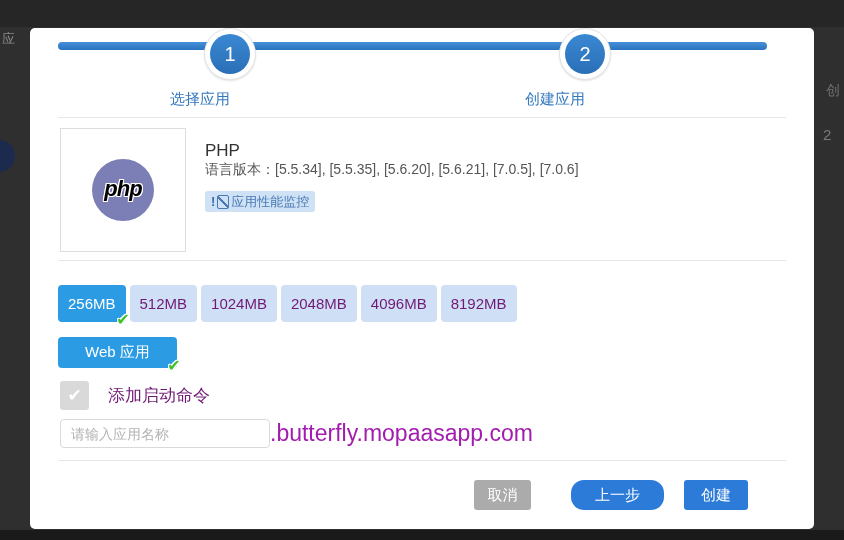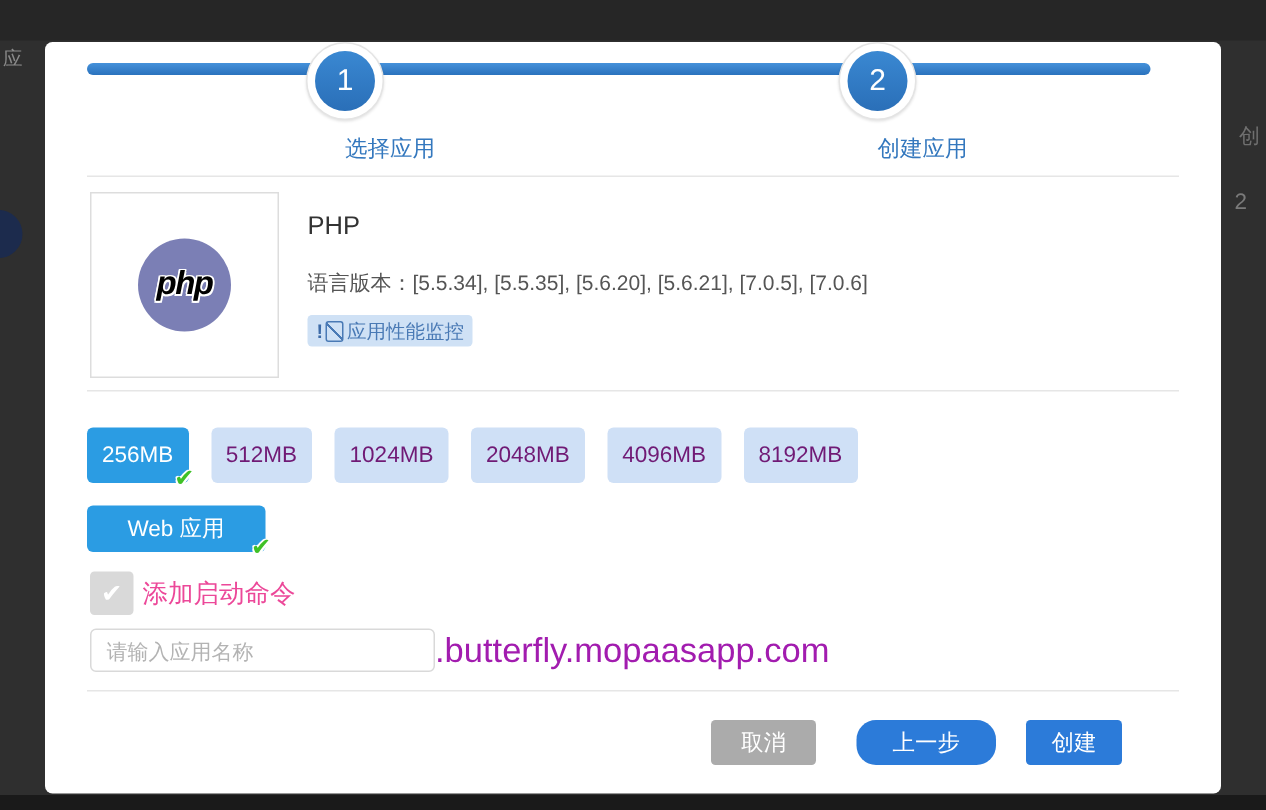--- a/index.html
+++ b/index.html
@@ -34,21 +34,21 @@
     box-sizing:border-box;
   }
   .step-ring.s1{left:174px;}
   .step-ring.s2{left:529px;}
   .step-circle{
     position:absolute;left:5px;top:5px;width:40px;height:40px;border-radius:50%;
     background:linear-gradient(#3a88d2,#2a6fb8);
     color:#fff;font-size:20px;display:flex;align-items:center;justify-content:center;
   }
   .step-label{
-    position:absolute;top:62px;width:120px;text-align:right;
+    position:absolute;top:62px;width:120px;text-align:left;
     color:#3478be;font-size:15px;
   }
   .step-label.s1{left:140px;}
   .step-label.s2{left:495px;}
 
   .divider{position:absolute;left:28px;width:728px;height:0;border-top:1px solid #e6e6e6;}
   .divider.d1{top:89px;}
   .divider.d2{top:232px;}
   .divider.d3{top:432px;}
 
@@ -62,35 +62,35 @@
     width:62px;height:62px;border-radius:50%;background:#7b7fb5;
     display:flex;align-items:center;justify-content:center;
   }
   .php-logo span{
     font-style:italic;font-weight:bold;font-size:22px;color:#000;letter-spacing:-1px;
     text-shadow:-1px -1px 0 #fff,1px -1px 0 #fff,-1px 1px 0 #fff,1px 1px 0 #fff,0 1px 0 #fff,0 -1px 0 #fff,1px 0 0 #fff,-1px 0 0 #fff;
     transform:translateY(-1px);
   }
   .app-info{position:absolute;left:175px;top:113px;}
   .app-title{font-size:17px;color:#333;}
-  .app-versions{margin-top:19px;font-size:14px;color:#555;}
+  .app-versions{margin-top:0;font-size:14px;color:#555;}
   .app-badge{
     margin-top:12px;display:inline-flex;align-items:center;gap:1px;
     background:#cfe1f5;color:#4a7ab5;border-radius:3px;
     padding:3px 6px;font-size:13px;line-height:15px;
   }
   .badge-excl{color:#3d6ba8;font-weight:bold;}
   .badge-tofu{
     display:inline-block;width:10px;height:12px;margin:0 1px;
     border:1px solid #4a7ab5;border-radius:2px;
     background:linear-gradient(45deg,transparent 44%,#4a7ab5 44%,#4a7ab5 56%,transparent 56%);
   }
 
   
-  .opt-row{position:absolute;left:28px;display:flex;gap:15px;}
+  .opt-row{position:absolute;left:28px;display:flex;gap:4px;}
   .opt-row.mem{top:257px;}
   .opt-row.type{top:309px;gap:10px;}
   .opt{
     position:relative;display:flex;align-items:center;justify-content:center;
     background:#cfe0f6;color:#701a75;border-radius:4px;
     font-size:15px;padding:0 10px;height:37px;min-width:40px;cursor:pointer;
   }
   .opt-row.type .opt{height:31px;padding:0 27px;}
   .opt.selected{background:#2b9ce3;color:#fff;}
   .opt-check{
@@ -99,39 +99,39 @@
     text-shadow:-1px -1px 0 #fff,1px -1px 0 #fff,-1px 1px 0 #fff,1px 1px 0 #fff;
   }
 
   
   .cmd-row{position:absolute;left:30px;top:353px;display:flex;align-items:center;}
   .cmd-checkbox{
     width:29px;height:29px;border-radius:3px;background:#d9d9d9;
     display:flex;align-items:center;justify-content:center;
     color:#fff;font-size:17px;font-weight:bold;cursor:pointer;
   }
-  .cmd-label{margin-left:6px;color:#ec4899;font-size:17px;}
+  .cmd-label{margin-left:19px;color:#701a75;font-size:17px;}
 
   
   .name-row{position:absolute;left:30px;top:391px;display:flex;align-items:center;}
   .name-input{
-    width:230px;height:29px;box-sizing:border-box;border:1px solid #d9d9d9;border-radius:4px;
+    width:210px;height:29px;box-sizing:border-box;border:1px solid #d9d9d9;border-radius:4px;
     padding:0 10px;font-size:14px;color:#333;outline:none;
     font-family:"Liberation Sans","DejaVu Sans",sans-serif;
   }
   .name-input::placeholder{color:#b3b3b3;}
   .domain-suffix{font-size:23px;color:#a21caf;}
 
   
   .btn{
     position:absolute;top:452px;height:30px;border:none;border-radius:3px;
     color:#fff;font-size:15px;cursor:pointer;
     font-family:"Liberation Sans","DejaVu Sans",sans-serif;
   }
-  .btn-cancel{left:444px;width:70px;background:#ababab;}
+  .btn-cancel{left:444px;width:57px;background:#ababab;}
   .btn-prev{left:541px;width:93px;background:#2c7bd9;border-radius:13px;}
   .btn-create{left:654px;width:64px;background:#2c7bd9;}
 </style>
 </head>
 <body>
 
 <div class="backdrop-topstrip"></div>
 <div class="backdrop-bottomstrip"></div>
 <div class="bg-left-text">应</div>
 <div class="bg-left-circle"></div>

